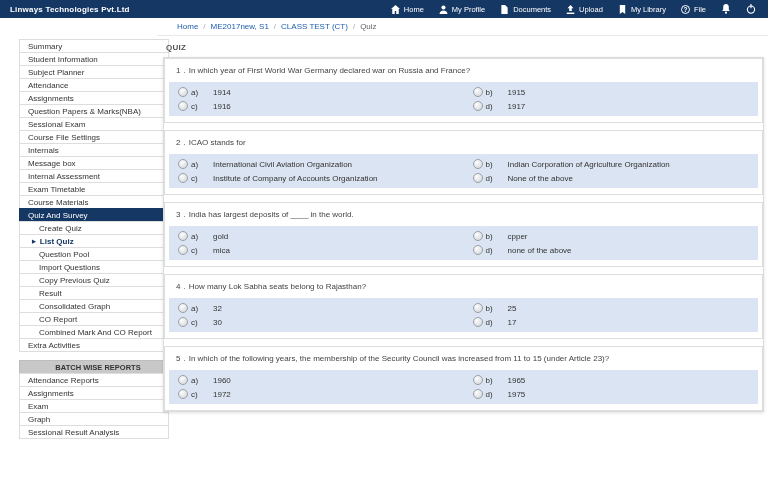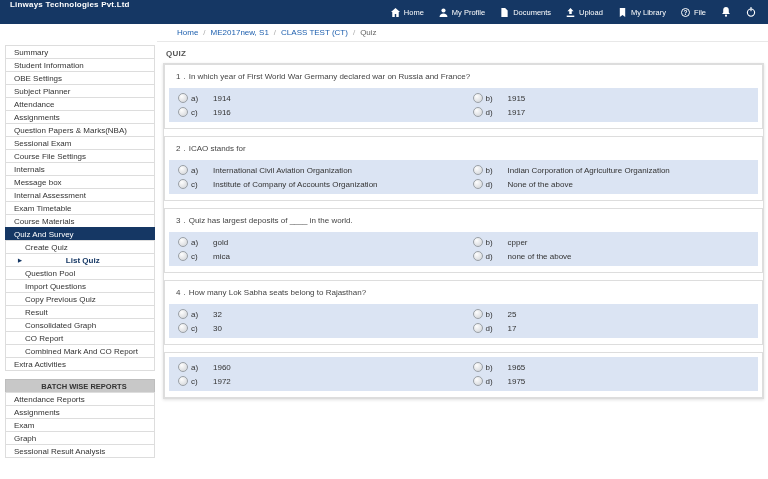--- a/index.html
+++ b/index.html
@@ -10,44 +10,44 @@
     --border:#dddddd;
   }
   *{box-sizing:border-box;}
   html,body{margin:0;padding:0;}
   body{
     width:768px;height:479px;overflow:hidden;background:#fff;
     font-family:"Liberation Sans", sans-serif;color:#333;
   }
   
   .topbar{
-    height:24px;background:var(--navbar);color:#fff;
-    display:flex;justify-content:space-between;
+    height:18px;background:var(--navbar);color:#fff;
+    display:flex;align-items:center;justify-content:space-between;
     padding:0 12px 0 10px;
   }
   .brand{font-size:8px;font-weight:bold;letter-spacing:.2px;}
   .topnav{display:flex;align-items:center;gap:15px;}
   .nav-item{display:flex;align-items:center;gap:4px;font-size:7.5px;color:#fff;cursor:pointer;}
   .nav-item svg{width:9px;height:9px;fill:#fff;display:block;}
   .icon-help{
     width:9px;height:9px;border:1px solid #fff;border-radius:50%;
     font-size:6.5px;line-height:7px;text-align:center;display:inline-block;font-weight:bold;
   }
   .icon-btn{display:flex;align-items:center;cursor:pointer;}
   .icon-btn svg{width:10px;height:10px;fill:#fff;display:block;}
   
   .content{display:flex;height:461px;}
   .sidebar{width:157px;flex:none;padding:22px 0 0 5px;}
   .sb-item,.sb-sub,.sb-sub-active,.sb-selected,.sb-header{
     width:150px;height:14px;border:1px solid var(--border);margin-top:-1px;
     display:flex;align-items:center;font-size:8px;background:#fff;color:#333;
-    padding-left:8px;cursor:pointer;white-space:nowrap;overflow:hidden;
+    padding-left:8px;cursor:pointer;white-space:nowrap;overflow:hidden;margin-left:14px;
   }
   .sb-sub{padding-left:19px;}
-  .sb-sub-active{padding-left:12px;color:var(--navbar);font-weight:bold;gap:40px;}
+  .sb-sub-active{padding-left:12px;color:var(--navbar);font-weight:bold;}
   .sb-sub-active .arrow{font-size:5px;margin-right:4px;color:var(--navbar);}
   .sb-selected{background:var(--navbar);border-color:var(--navbar);color:#fff;}
   .sb-gap{height:9px;}
   .sb-header{
     background:var(--sidebar-header-bg);border-color:#bdbdbd;justify-content:center;
     padding-left:8px;font-weight:bold;font-size:7.5px;cursor:default;
   }
   
   .main{flex:1;min-width:0;}
   .breadcrumb-bar{
@@ -136,23 +136,20 @@
 <div class="content">
 
   <div class="sidebar">
       <div class="sb-item">
         <span>Summary</span>
       </div>
       <div class="sb-item">
         <span>Student Information</span>
       </div>
       <div class="sb-item">
-        <span>OBE Settings</span>
-      </div>
-      <div class="sb-item">
         <span>Subject Planner</span>
       </div>
       <div class="sb-item">
         <span>Attendance</span>
       </div>
       <div class="sb-item">
         <span>Assignments</span>
       </div>
       <div class="sb-item">
         <span>Question Papers &amp; Marks(NBA)</span>
@@ -304,21 +301,21 @@
   <div class="option">
     <span class="radio"></span>
     <span class="letter">d)</span>
     <span class="value">None of the above</span>
   </div>
 </div>
   </div>
 
   <div class="question">
     <div class="q-line">
-      <span>3</span><span class="q-sep">.</span><span>Quiz has largest deposits of ____ in the world.</span>
+      <span>3</span><span class="q-sep">.</span><span>India has largest deposits of ____ in the world.</span>
     </div>
     <div class="options">
   <div class="option">
     <span class="radio"></span>
     <span class="letter">a)</span>
     <span class="value">gold</span>
   </div>
 
   <div class="option">
     <span class="radio"></span>
@@ -365,20 +362,23 @@
 
   <div class="option">
     <span class="radio"></span>
     <span class="letter">d)</span>
     <span class="value">17</span>
   </div>
 </div>
   </div>
 
   <div class="question">
+    <div class="q-line">
+      <span>5</span><span class="q-sep">.</span><span>In which of the following years, the membership of the Security Council was increased from 11 to 15 (under Article 23)?</span>
+    </div>
     <div class="options">
   <div class="option">
     <span class="radio"></span>
     <span class="letter">a)</span>
     <span class="value">1960</span>
   </div>
 
   <div class="option">
     <span class="radio"></span>
     <span class="letter">b)</span>

